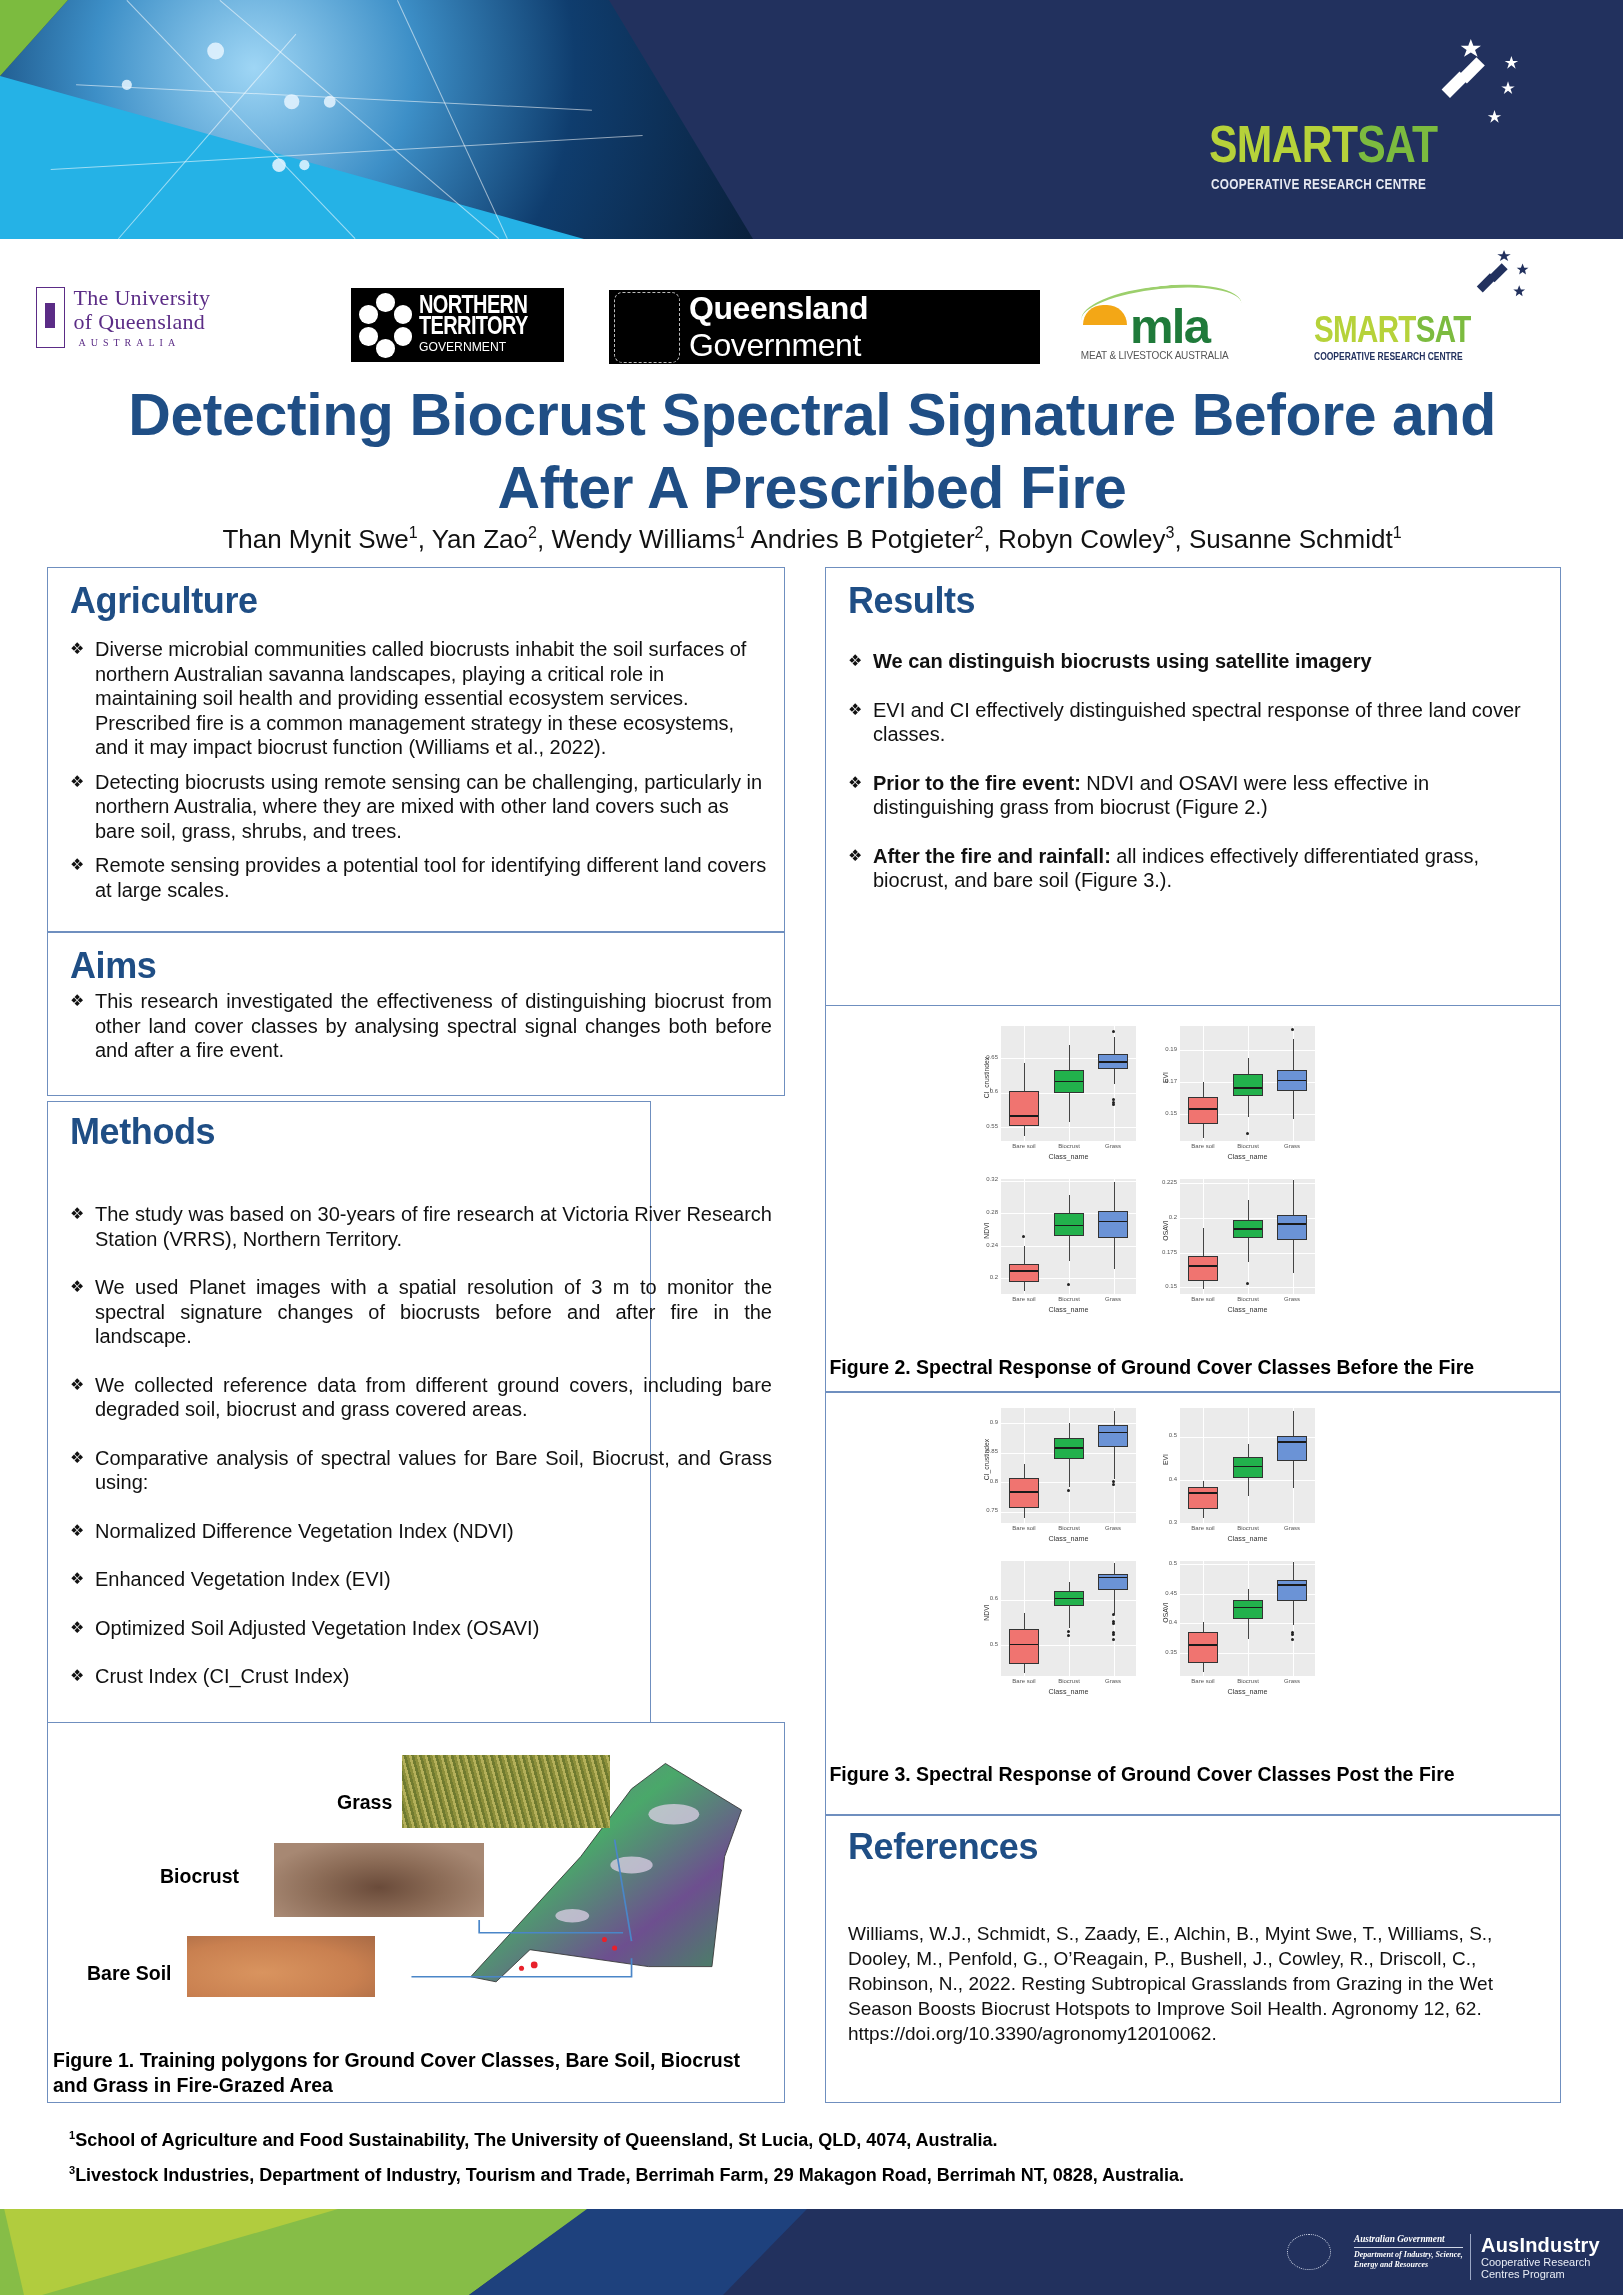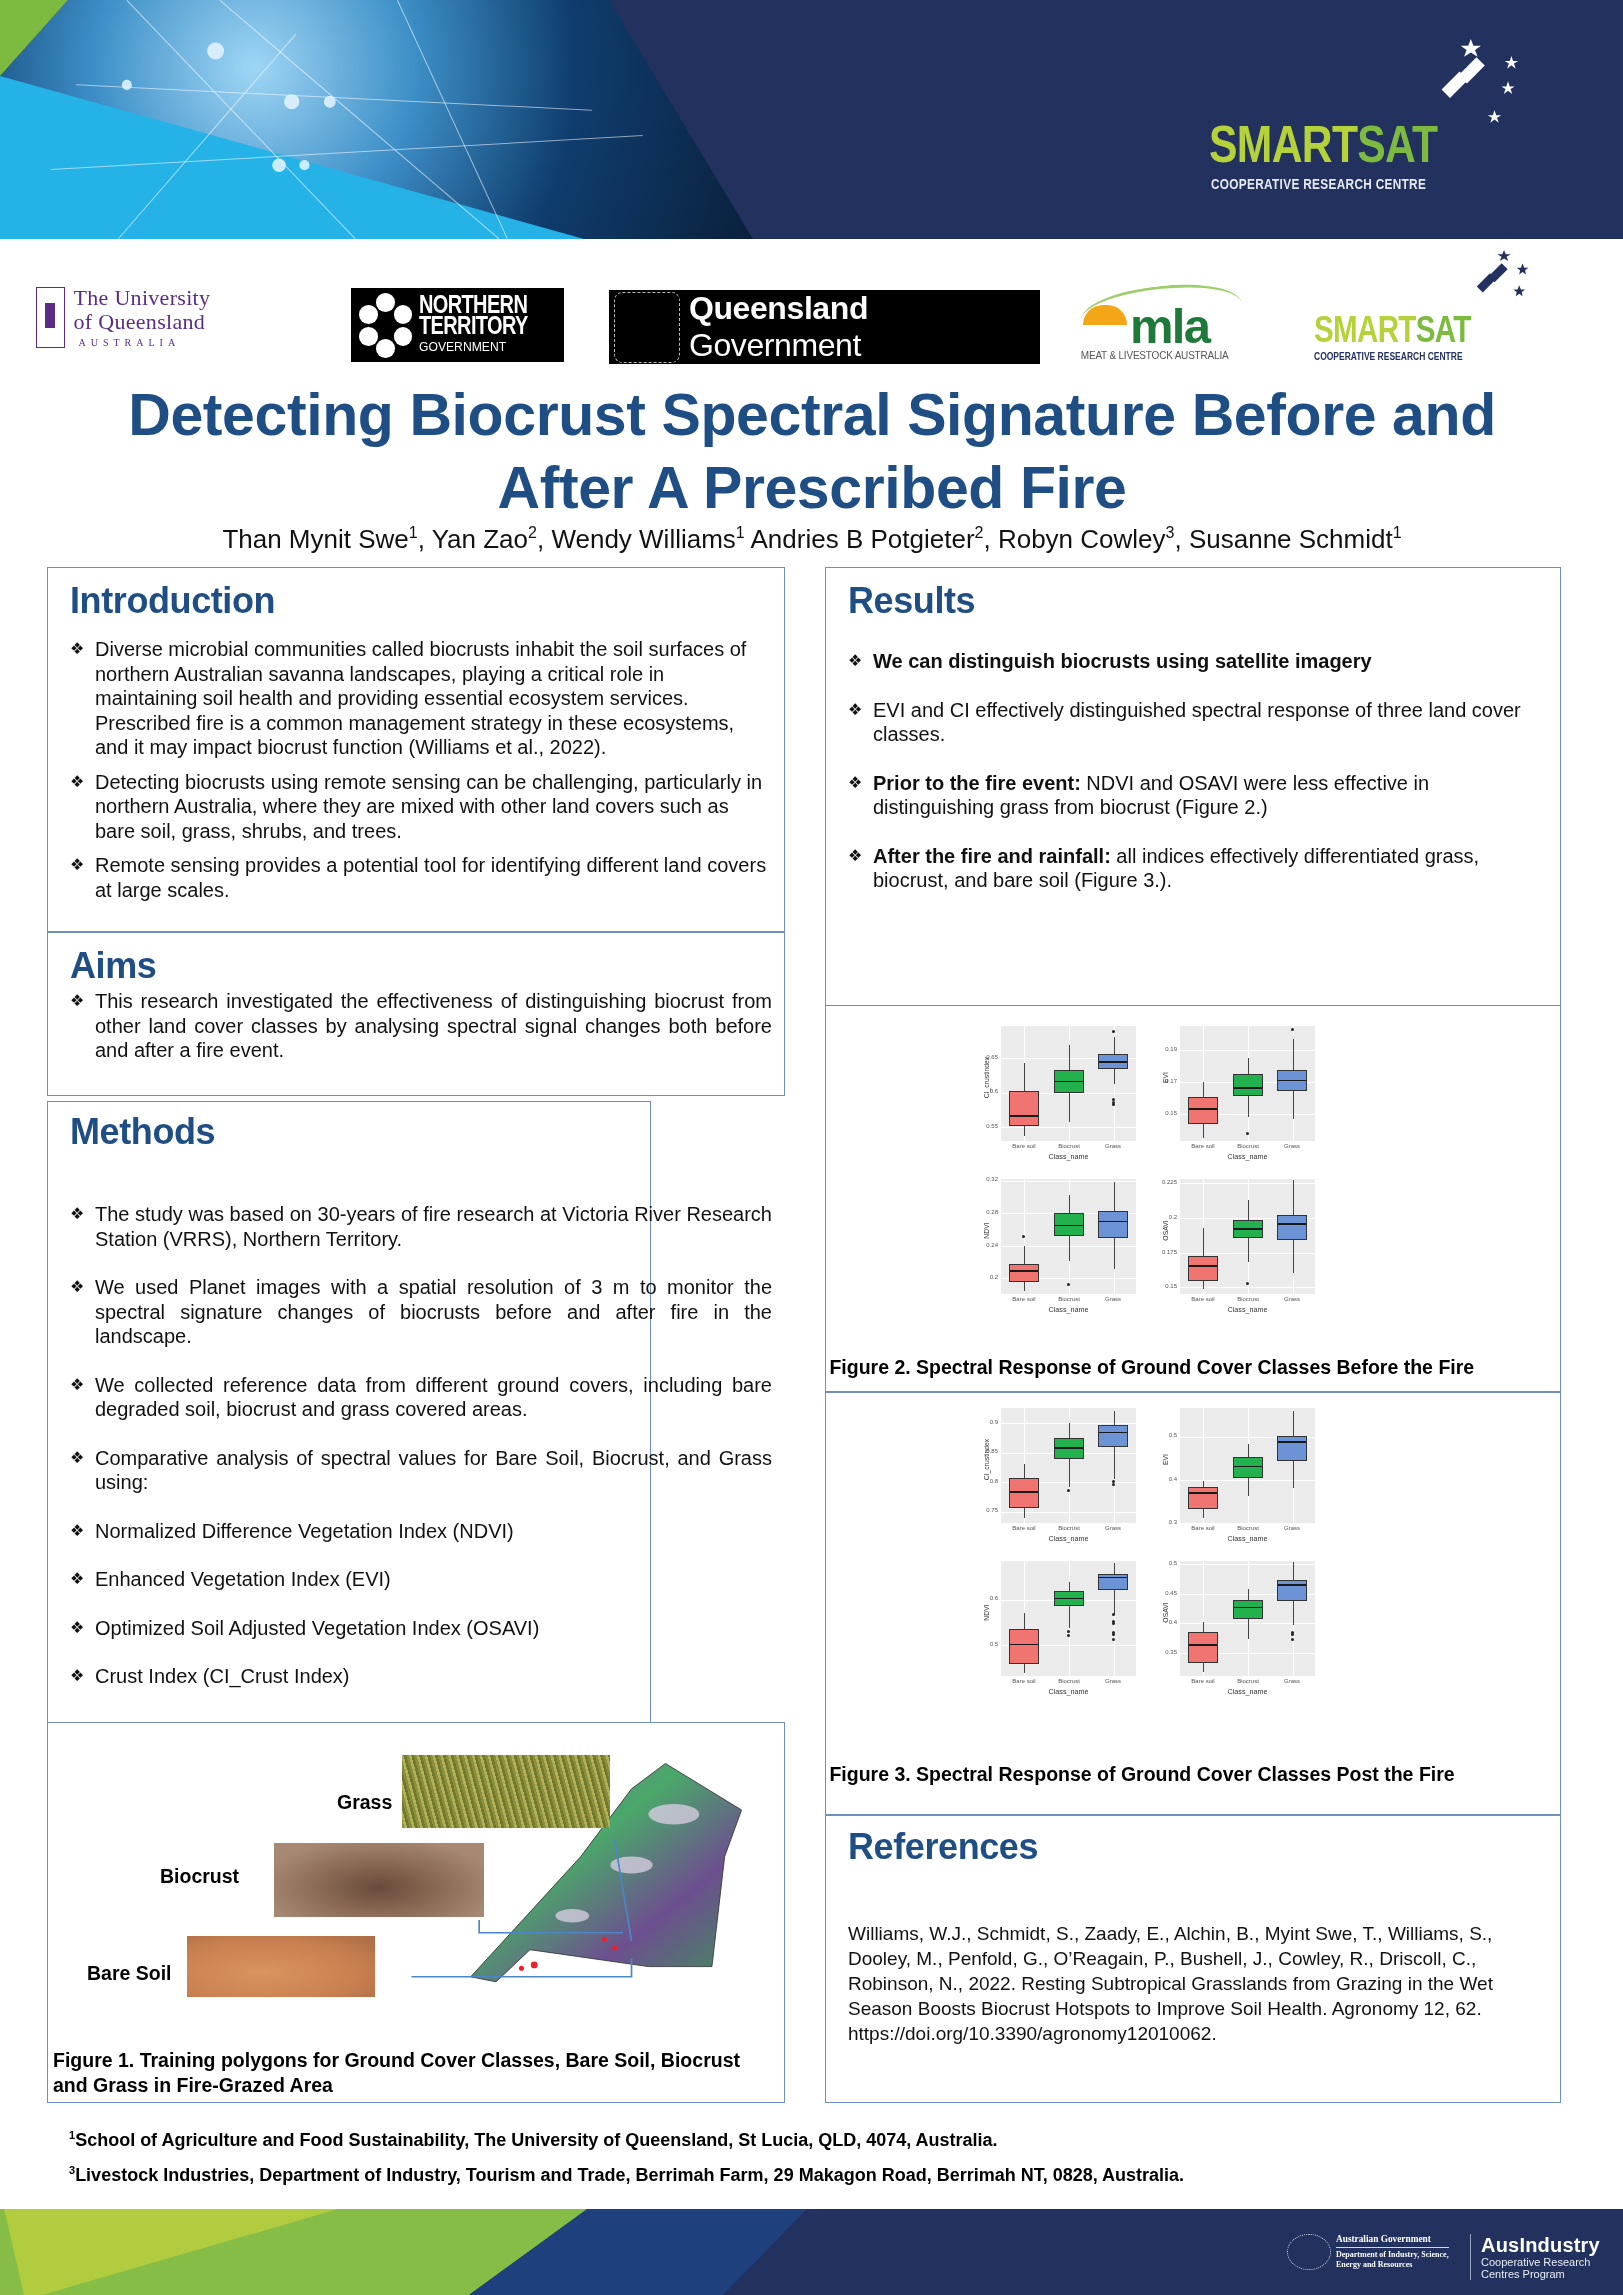--- a/index.html
+++ b/index.html
@@ -115,21 +115,21 @@
 
   
   .affils { position: absolute; left: 69px; top: 2120px; font-size: 18px; font-weight: bold; line-height: 30px; }
   .affils sup { font-size: 11px; }
 
   
   .footer { position: absolute; left: 0; top: 2209px; width: 1624px; height: 86px; background: #22315e; overflow: hidden; }
   .footer .g1 { position: absolute; left: 0; top: 0; width: 592px; height: 86px; background: #86bd47; clip-path: polygon(0 0, 588px 0, 469px 86px, 0 86px); }
   .footer .g2 { position: absolute; left: 0; top: 0; width: 338px; height: 86px; background: #b1cc3e; clip-path: polygon(4.2px 0, 338px 0, 42px 86px, 24px 86px); }
   .footer .b1 { position: absolute; left: 469px; top: 0; width: 338px; height: 86px; background: #1e417d; clip-path: polygon(118px 0, 338px 0, 254px 86px, 0 86px); }
-  .aus-gov { position: absolute; left: 1287px; top: 25px; display: flex; align-items: flex-end; gap: 5px; }
+  .aus-gov { position: absolute; left: 1287px; top: 25px; display: flex; align-items: flex-end; gap: 23px; font-style: italic; }
   .aus-gov .crest { width: 44px; height: 36px; border: 0.8px dotted #cfd6e6; border-radius: 50%; }
   .aus-gov .t { color: #fff; font-family: "Liberation Serif", serif; }
   .aus-gov .t1 { font-size: 9.3px; font-weight: bold; border-bottom: 0.8px solid #cfd6e6; padding-bottom: 2.5px; margin-bottom: 2.5px; }
   .aus-gov .t2, .aus-gov .t3 { font-size: 8px; font-weight: bold; line-height: 10px; }
   .ausind { position: absolute; left: 1470px; top: 25px; border-left: 0.8px solid #9aa6c4; padding-left: 10px; color: #fff; }
   .ausind .a1 { font-size: 20px; font-weight: bold; line-height: 22px; letter-spacing: 0.2px; }
   .ausind .a2 { font-size: 11px; line-height: 12px; color: #e8ecf5; }
 </style>
 </head>
 <body>
@@ -217,21 +217,21 @@
   </div>
 </div>
 
 <div class="title">
   <div>Detecting Biocrust Spectral Signature Before and</div>
   <div>After A Prescribed Fire</div>
 </div>
 <div class="authors" id="authors"><span>Than Mynit Swe</span><sup>1</sup>, <span>Yan Zao</span><sup>2</sup>, <span>Wendy Williams</span><sup>1</sup> <span>Andries B Potgieter</span><sup>2</sup>, <span>Robyn Cowley</span><sup>3</sup>, <span>Susanne Schmidt</span><sup>1</sup></div>
 
 <div class="panel" id="intro">
-  <div class="h2">Introduction</div>
+  <div class="h2">Agriculture</div>
   <ul class="bul">
     <li>Diverse microbial communities called biocrusts inhabit the soil surfaces of northern Australian savanna landscapes, playing a critical role in maintaining soil health and providing essential ecosystem services. Prescribed fire is a common management strategy in these ecosystems, and it may impact biocrust function (Williams et al., 2022).</li>
     <li>Detecting biocrusts using remote sensing can be challenging, particularly in northern Australia, where they are mixed with other land covers such as bare soil, grass, shrubs, and trees.</li>
     <li>Remote sensing provides a potential tool for identifying different land covers at large scales.</li>
   </ul>
 </div>
 
 <div class="panel" id="aims">
   <div class="h2">Aims</div>
   <ul class="bul justify">

